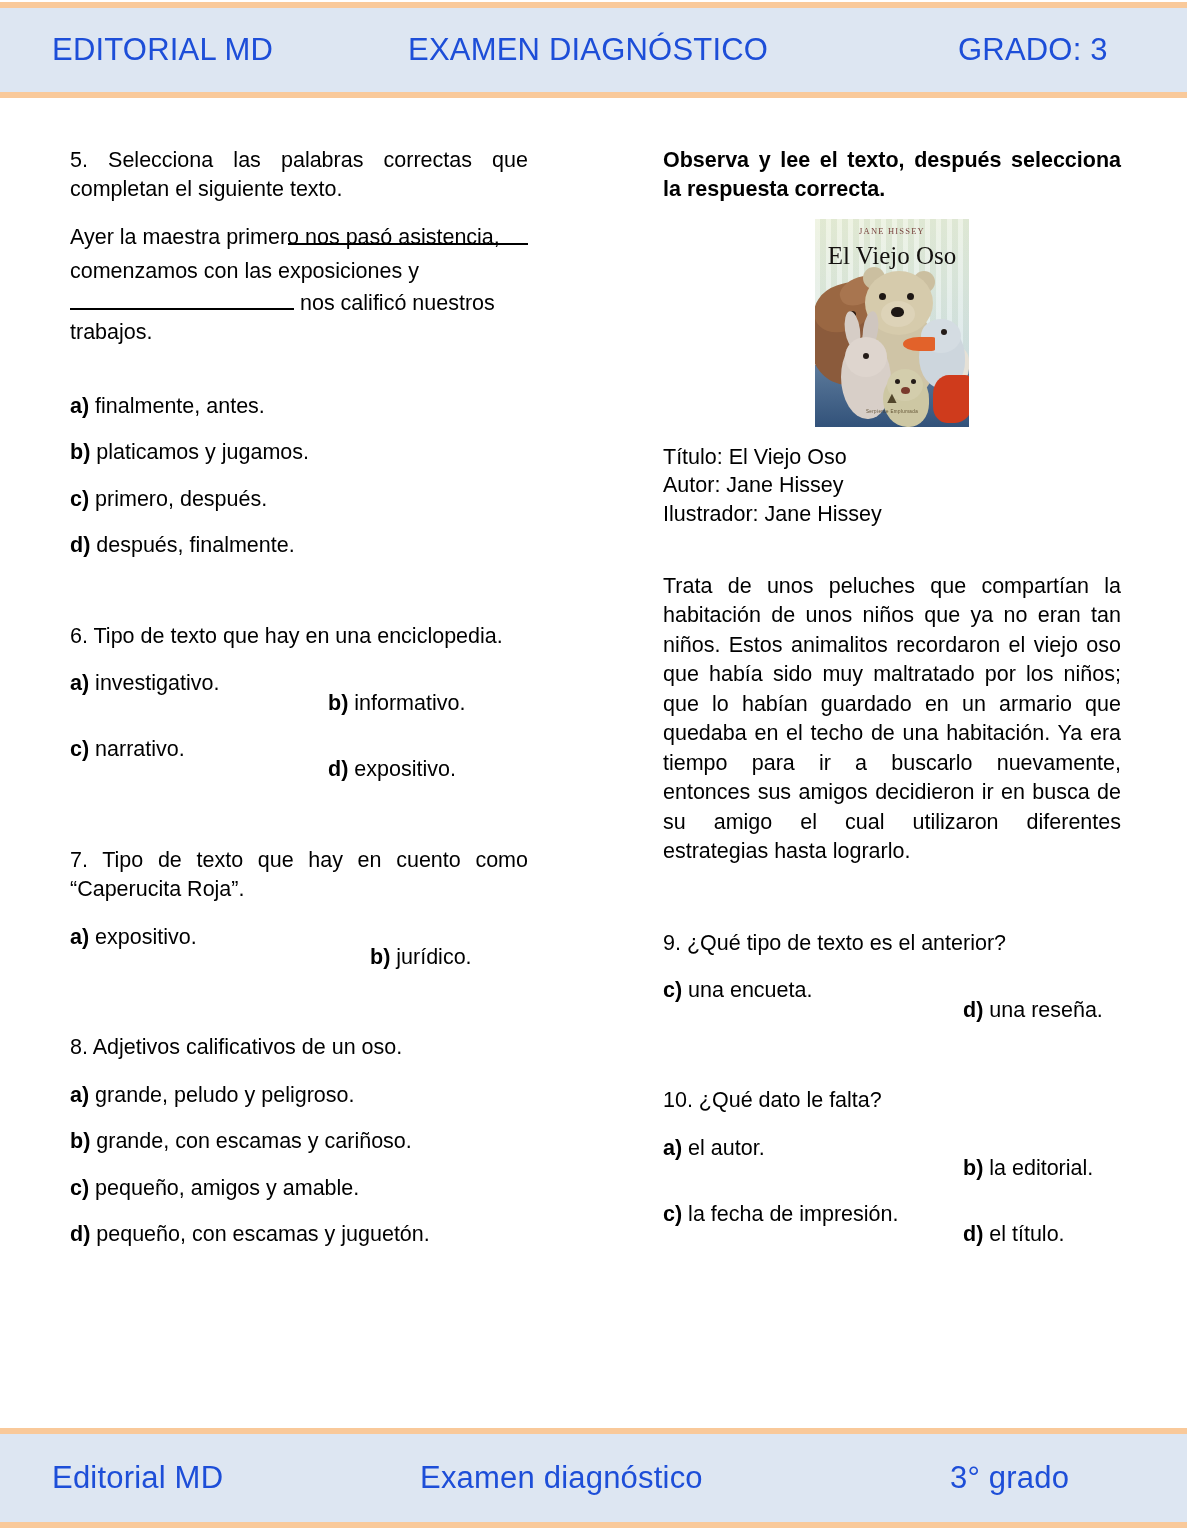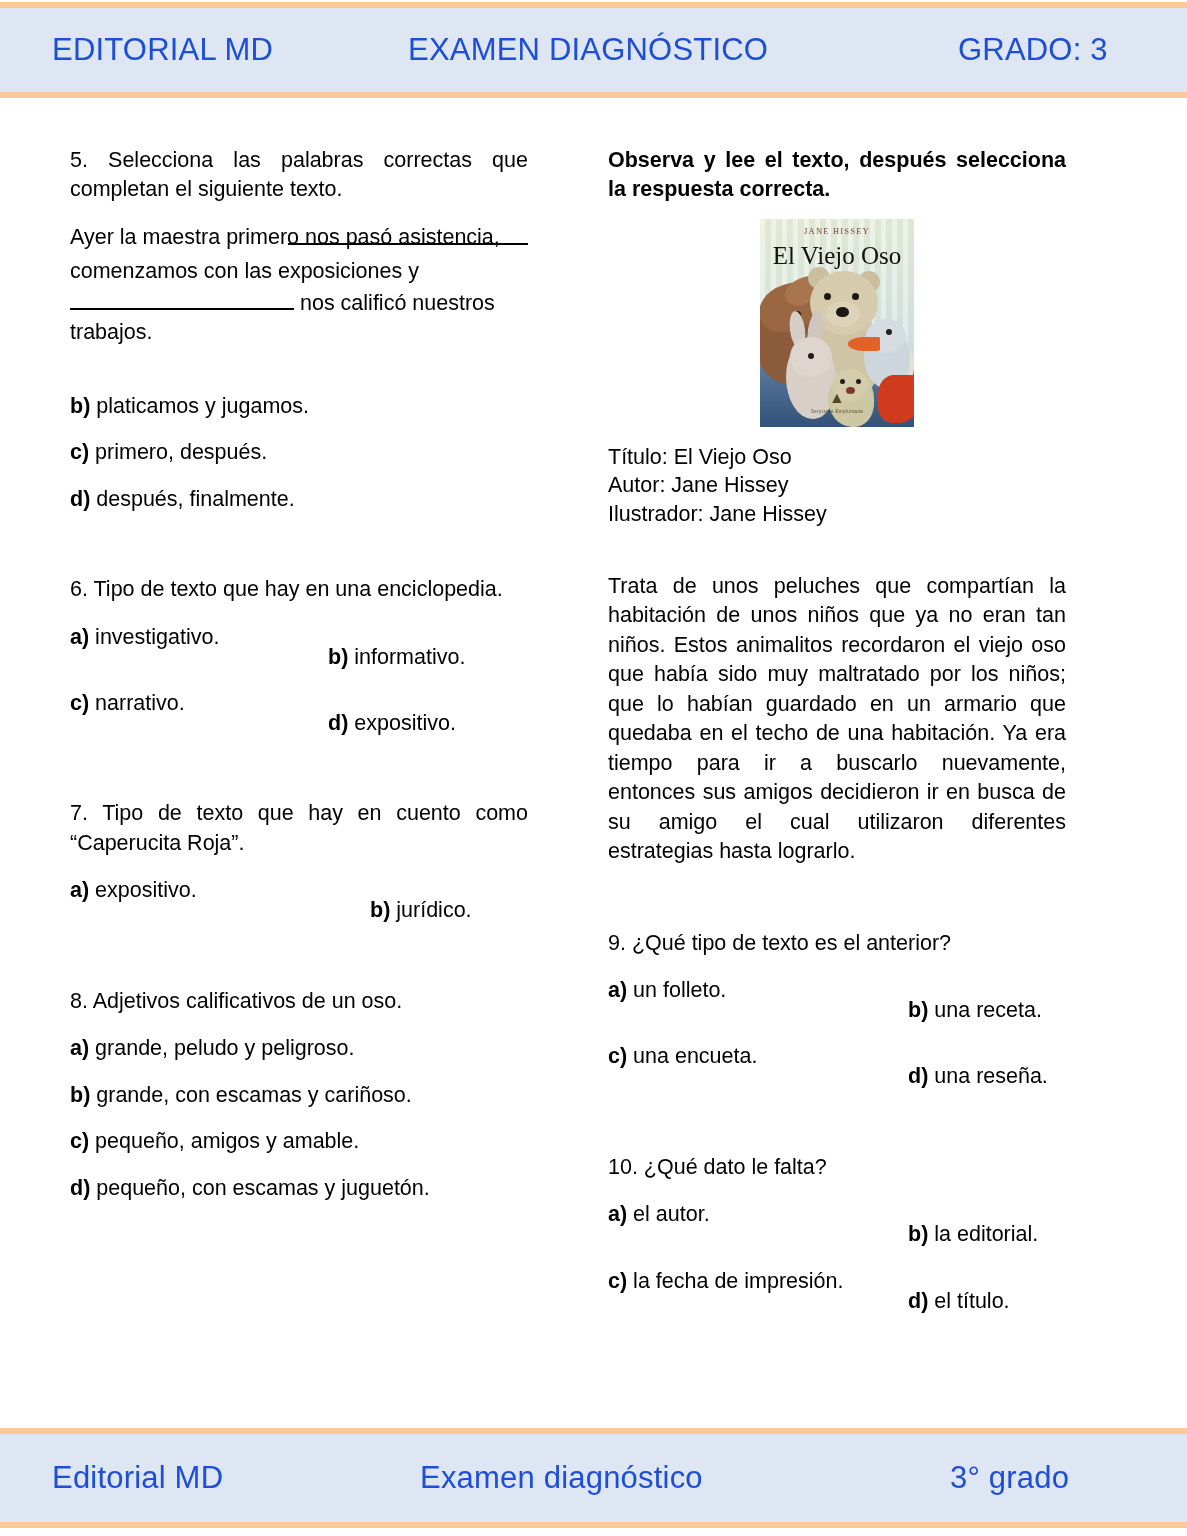--- a/index.html
+++ b/index.html
@@ -48,21 +48,21 @@
   .fc3 { position: absolute; left: 950px; }
 
   
   .col {
     position: absolute;
     top: 146px;
     font-size: 21.5px;
     line-height: 1.37;
   }
   .col-left  { left: 70px;  width: 458px; }
-  .col-right { left: 608px; width: 458px; }
+  .col-right { left: 663px; width: 458px; }
 
   .q {
     text-align: justify;
     text-justify: inter-word;
     margin: 0 0 18px 0;
   }
 
   .prompt { font-weight: 700; text-align: justify; margin: 0 0 14px 0; }
 
   .passage {
@@ -221,20 +221,24 @@
         <span>nos calificó nuestros</span>
       </div>
       <div>
         <span>trabajos.</span>
       </div>
     </div>
 
     <div class="gap-lg"></div>
 
     <p class="opt">
+      <b>a)</b>
+      <span>finalmente, antes.</span>
+    </p>
+    <p class="opt">
       <b>b)</b>
       <span>platicamos y jugamos.</span>
     </p>
     <p class="opt">
       <b>c)</b>
       <span>primero, después.</span>
     </p>
     <p class="opt">
       <b>d)</b>
       <span>después, finalmente.</span>
@@ -367,30 +371,20 @@
 
   <p class="passage">Trata de unos peluches que compartían la habitación de unos niños que ya no eran tan niños. Estos animalitos recordaron el viejo oso que había sido muy maltratado por los niños; que lo habían guardado en un armario que quedaba en el techo de una habitación. Ya era tiempo para ir a buscarlo nuevamente, entonces sus amigos decidieron ir en busca de su amigo el cual utilizaron diferentes estrategias hasta lograrlo.</p>
 
   <div class="gap-lg"></div>
   <div class="gap-sm"></div>
 
   <div>
     <p class="q">9. ¿Qué tipo de texto es el anterior?</p>
     <div class="optrow wide">
       <span class="oa">
-        <b>a)</b>
-        <span>un folleto.</span>
-      </span>
-      <span class="ob">
-        <b>b)</b>
-        <span>una receta.</span>
-      </span>
-    </div>
-    <div class="optrow wide">
-      <span class="oa">
         <b>c)</b>
         <span>una encueta.</span>
       </span>
       <span class="ob">
         <b>d)</b>
         <span>una reseña.</span>
       </span>
     </div>
   </div>
 

